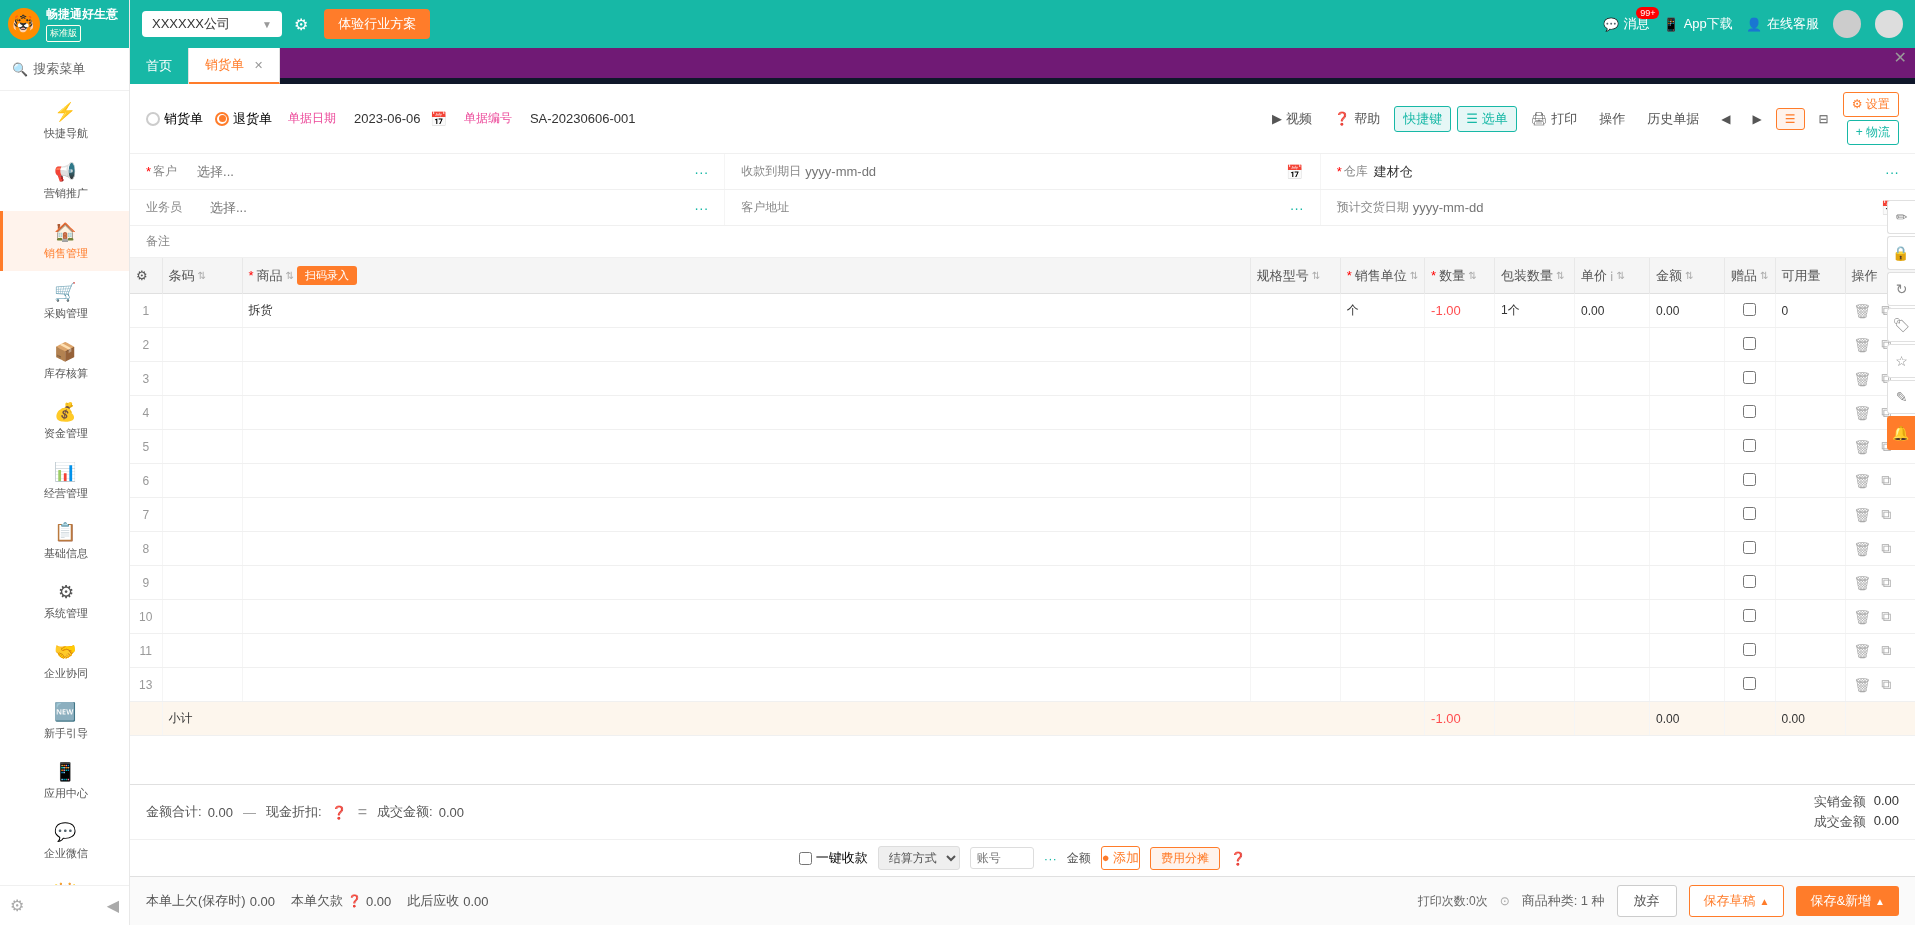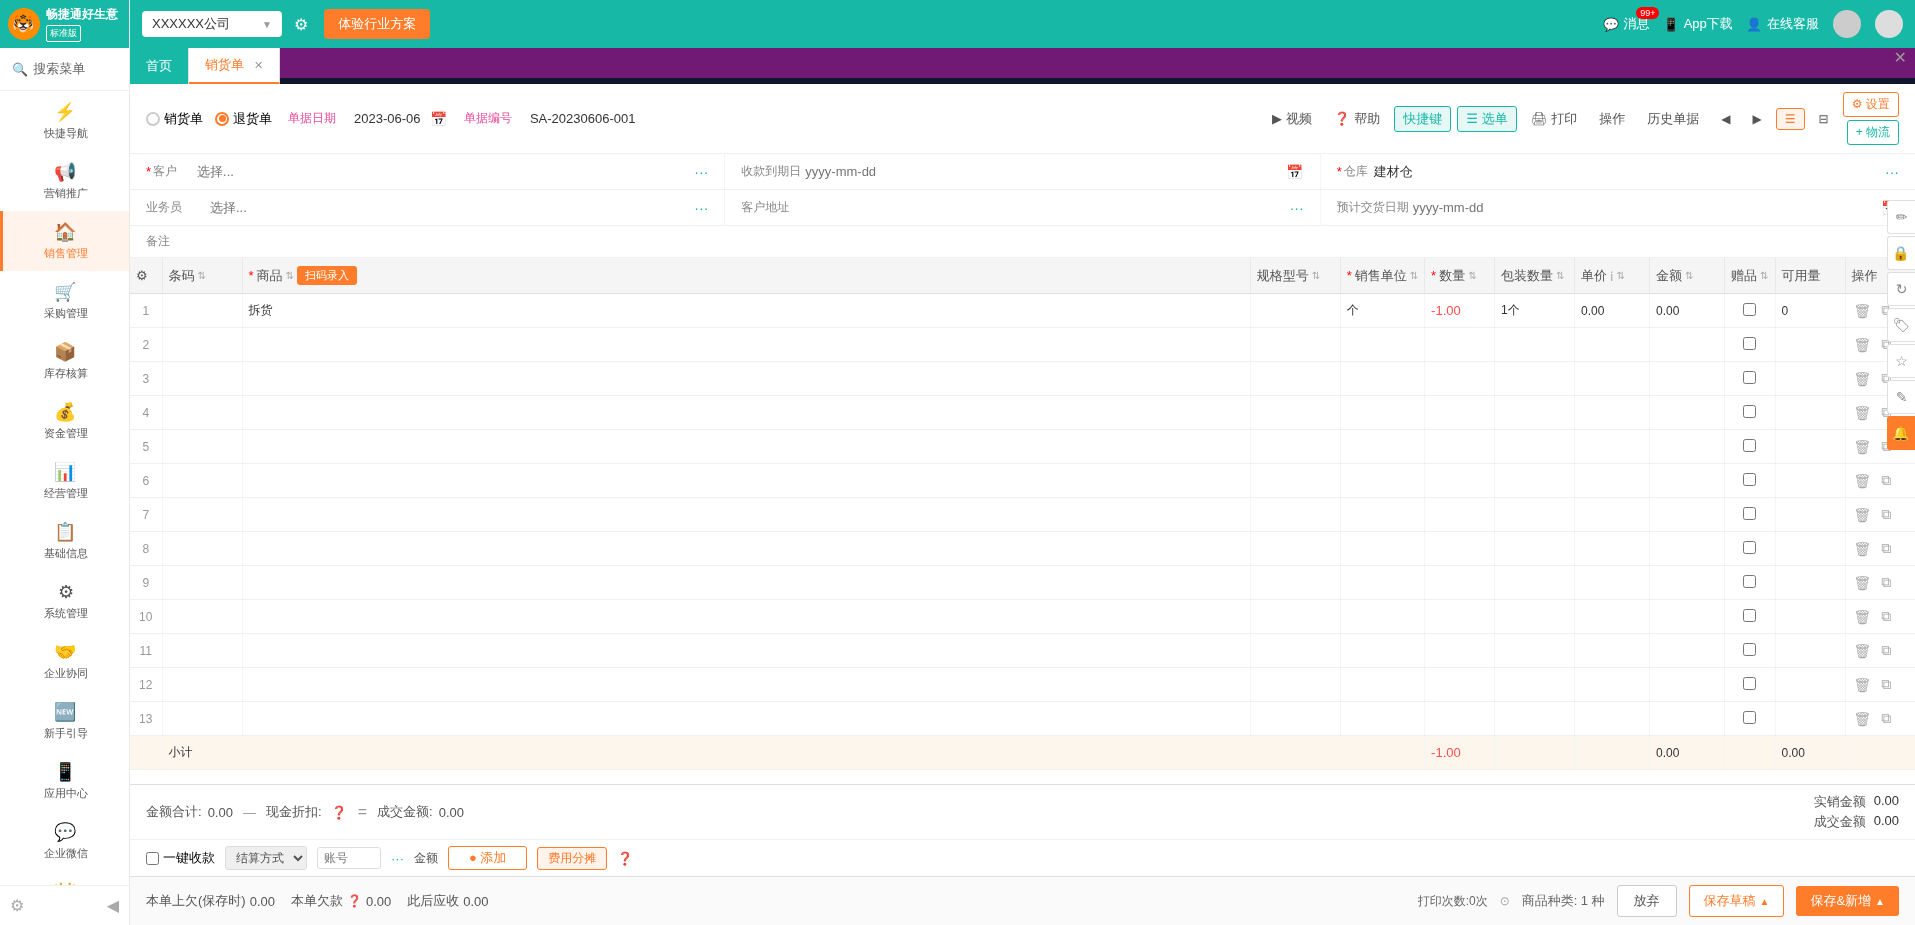--- a/index.html
+++ b/index.html
@@ -79,21 +79,21 @@
     .icon-btn { background: none; border: none; cursor: pointer; color: #aaa; font-size: 14px; padding: 2px; }
     .subtotal-row { background: #fdf6ed; font-weight: 500; }
     .subtotal-row td { color: #333; }
 
     
     .bottom-summary { border-top: 1px solid #e0e0e0; background: white; flex-shrink: 0; }
     .summary-item { display: flex; align-items: center; gap: 6px; font-size: 13px; color: #555; }
     .dash { color: #999; }
     .equals { color: #999; font-size: 16px; }
     .question-icon { color: #aaa; cursor: pointer; font-size: 13px; }
-    .add-expense-btn { background: none; border: 1px solid #ff7c2a; color: #ff7c2a; border-radius: 3px; padding: 2px 20px; cursor: pointer; font-size: 12px; }
+    .add-expense-btn { background: none; border: 1px solid #ff7c2a; color: #ff7c2a; border-radius: 3px; padding: 2px 0; cursor: pointer; font-size: 12px; }
     .expense-tab { background: #fff3ec; color: #ff7c2a; border: 1px solid #ff7c2a; border-radius: 3px; padding: 2px 10px; cursor: pointer; font-size: 12px; }
 
     
     .footer-bar { background: #fafafa; border-top: 1px solid #e0e0e0; padding: 8px 16px; display: flex; align-items: center; gap: 16px; flex-shrink: 0; }
     .footer-stat { display: flex; align-items: center; gap: 4px; font-size: 12px; color: #555; }
     .footer-stat-val { font-weight: 500; }
     .footer-question { color: #aaa; cursor: pointer; font-size: 12px; }
     .footer-right { margin-left: auto; display: flex; align-items: center; gap: 12px; }
     .footer-print-info { font-size: 12px; color: #666; }
     .footer-goods { font-size: 12px; color: #666; }
@@ -607,39 +607,20 @@
               <td></td>
               <td>
                 <div class="action-icons">
                   <button class="icon-btn">🗑</button>
                   <button class="icon-btn">⧉</button>
                 </div>
               </td>
             </tr>
           <tr>
               <td class="row-number">11</td>
-              <td></td>
-              <td></td>
-              <td></td>
-              <td></td>
-              <td></td>
-              <td></td>
-              <td></td>
-              <td></td>
-              <td class="checkbox-cell"><input type="checkbox" style=""></td>
-              <td></td>
-              <td>
-                <div class="action-icons">
-                  <button class="icon-btn">🗑</button>
-                  <button class="icon-btn">⧉</button>
-                </div>
-              </td>
-            </tr>
-          <tr>
-              <td class="row-number">12</td>
               <td></td>
               <td></td>
               <td></td>
               <td></td>
               <td></td>
               <td></td>
               <td></td>
               <td></td>
               <td class="checkbox-cell"><input type="checkbox" style=""></td>
               <td></td>
@@ -707,21 +688,21 @@
               <span>实销金额</span>
               <span style="font-weight:500;color:#333;">0.00</span>
             </div>
             <div style="font-size:12px;color:#555;display:flex;gap:8px;justify-content:flex-end;">
               <span>成交金额</span>
               <span style="font-weight:500;color:#333;">0.00</span>
             </div>
           </div>
         </div>
       </div>
-      <div style="display:flex;align-items:center;padding:6px 16px;gap:10px;">
+      <div style="display:flex;align-items:center;padding:6px 16px;gap:10px;justify-content:center;">
         <label style="display:flex;align-items:center;gap:4px;cursor:pointer;font-size:13px;">
           <input type="checkbox" style="">
           <span>一键收款</span>
         </label>
         <select style="border:1px solid #ddd;border-radius:3px;padding:3px 6px;font-size:12px;color:#555;">
           <option>结算方式</option>
         </select>
         <input type="text" style="border: 1px solid rgb(221, 221, 221); border-radius: 3px; padding: 3px 6px; font-size: 12px; color: rgb(170, 170, 170); width: 64px;" placeholder="账号">
         <span style="color:#17b8a6;cursor:pointer;">···</span>
         <span style="font-size:12px;color:#555;">金额</span>

